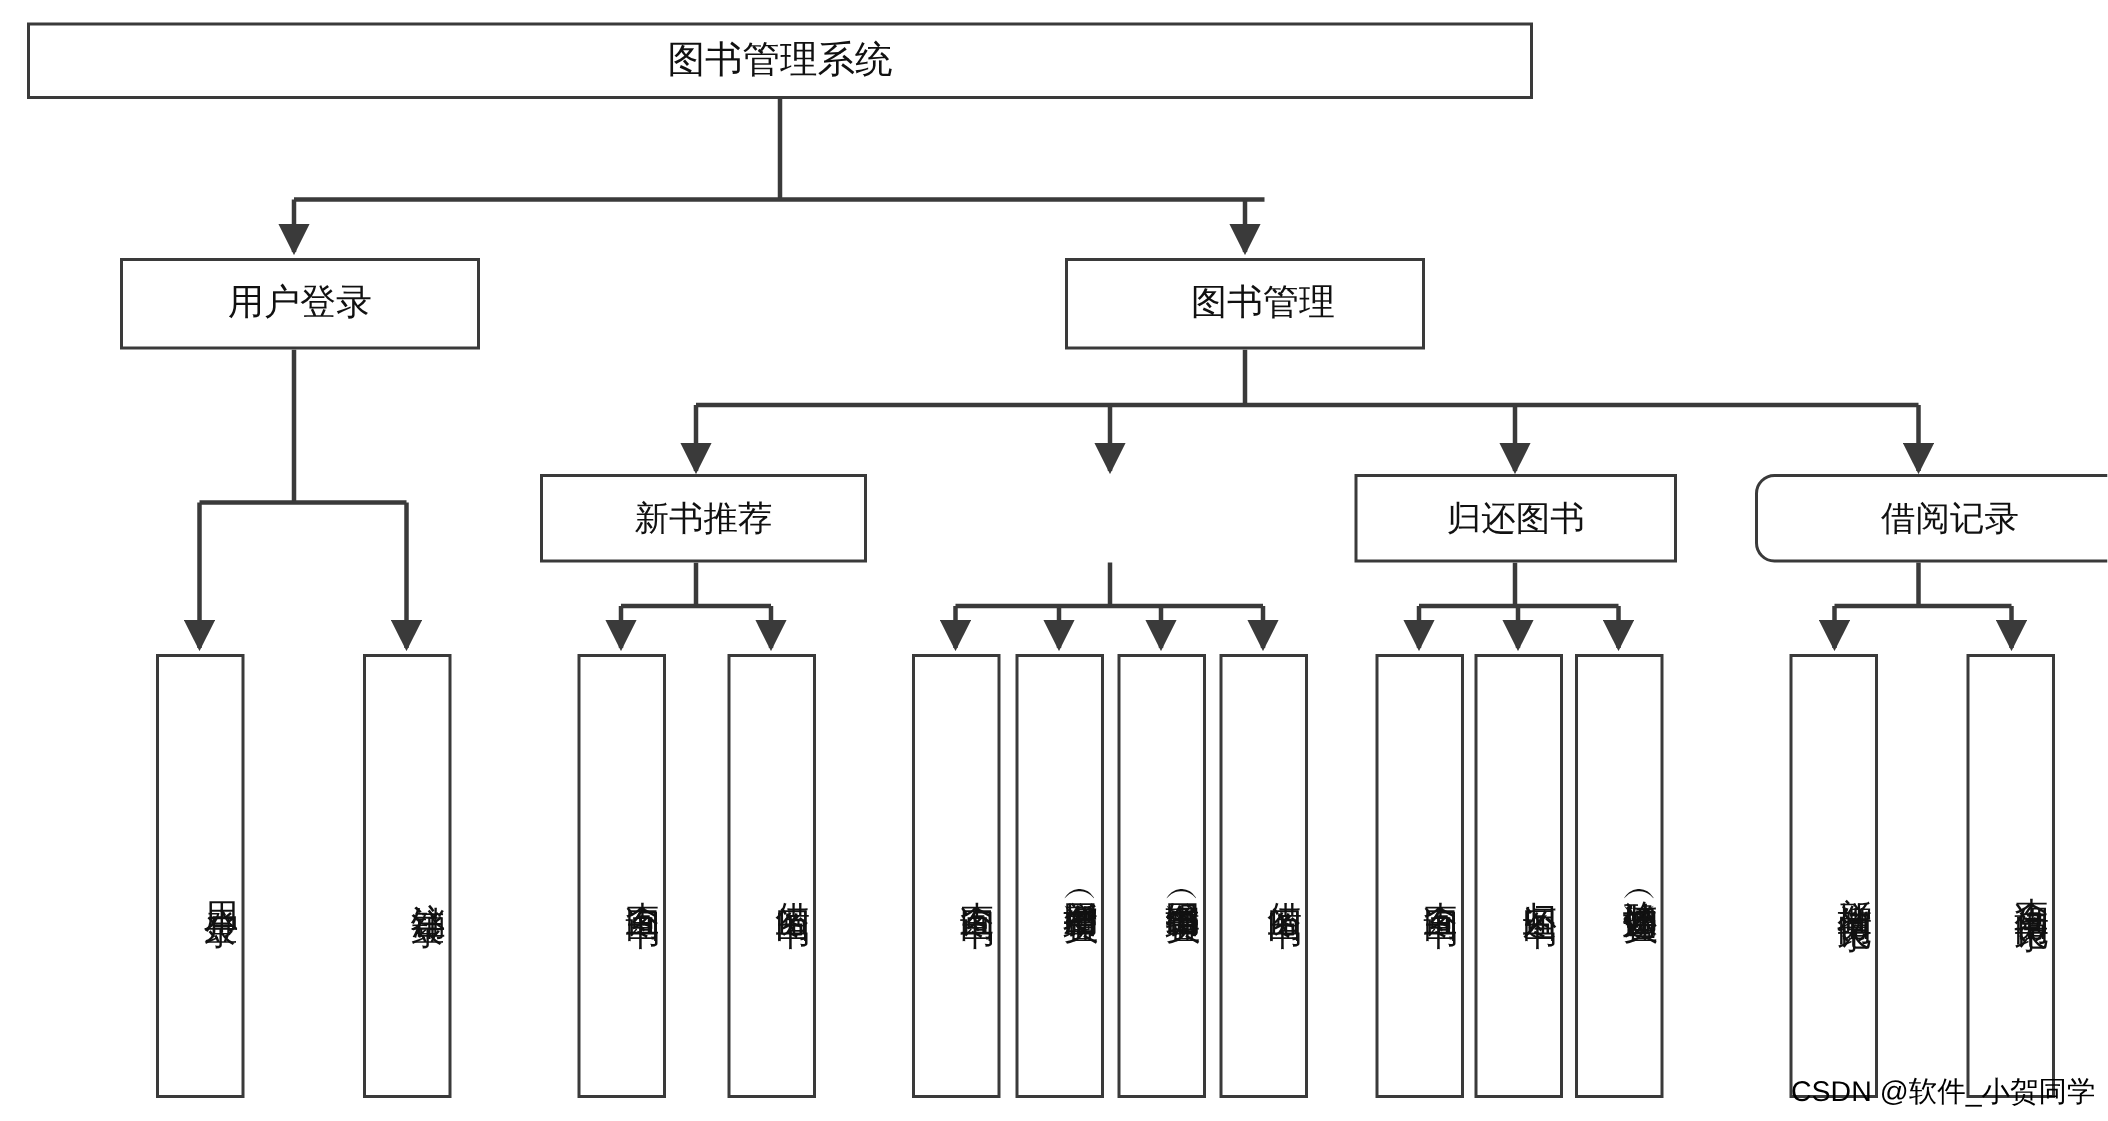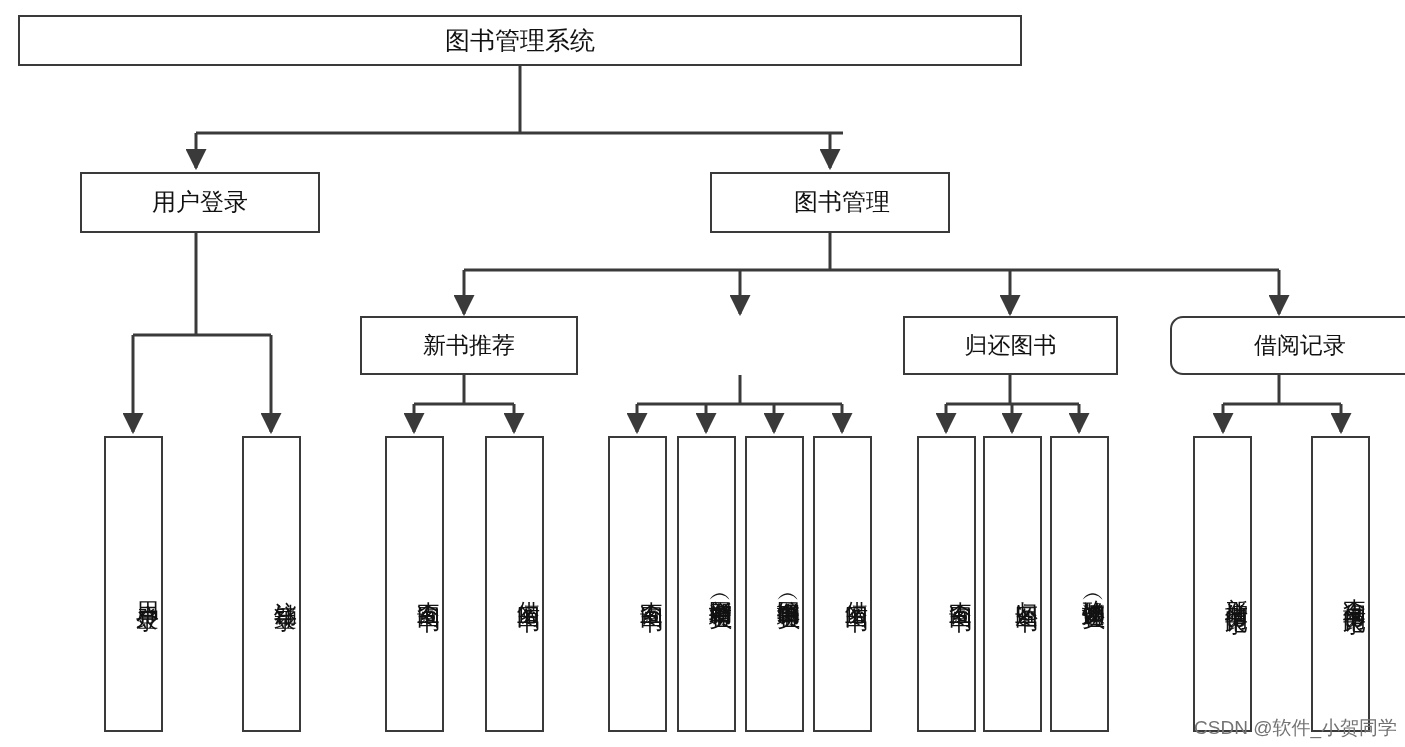--- a/index.html
+++ b/index.html
@@ -60,21 +60,21 @@
     letter-spacing: 1px;
   }
   .node .label {
     display: block;
   }
   .watermark {
     position: absolute;
     right: 8px;
     bottom: 6px;
     font-size: 19px;
-    color: #737373;
+    color: #000000;
     white-space: nowrap;
     user-select: none;
   }
 </style>
 </head>
 <body>
 
 <div id="canvas">
 
   <svg class="edges" viewBox="0 0 1405 747">

